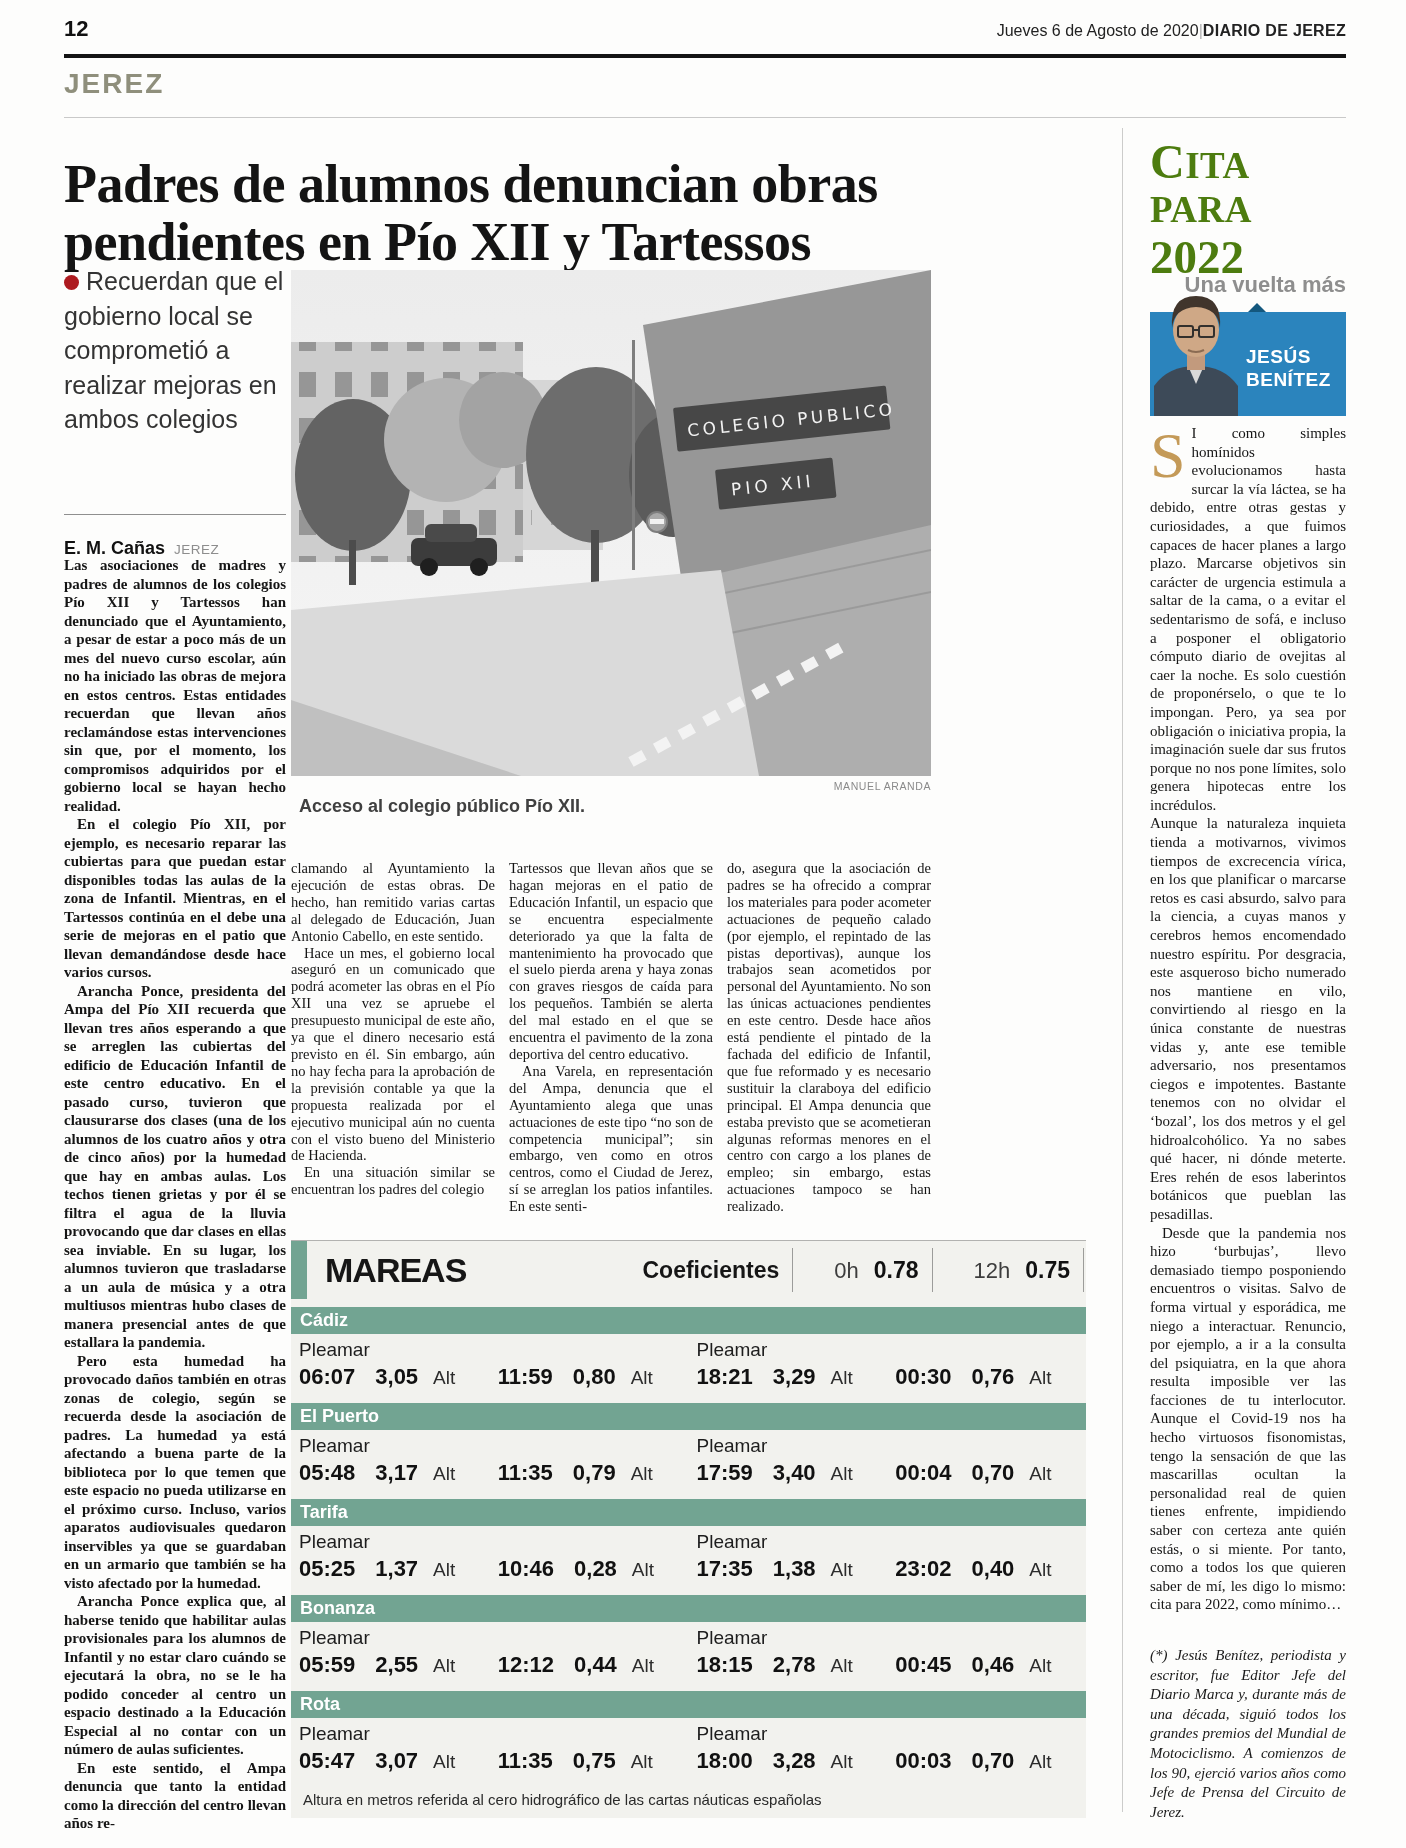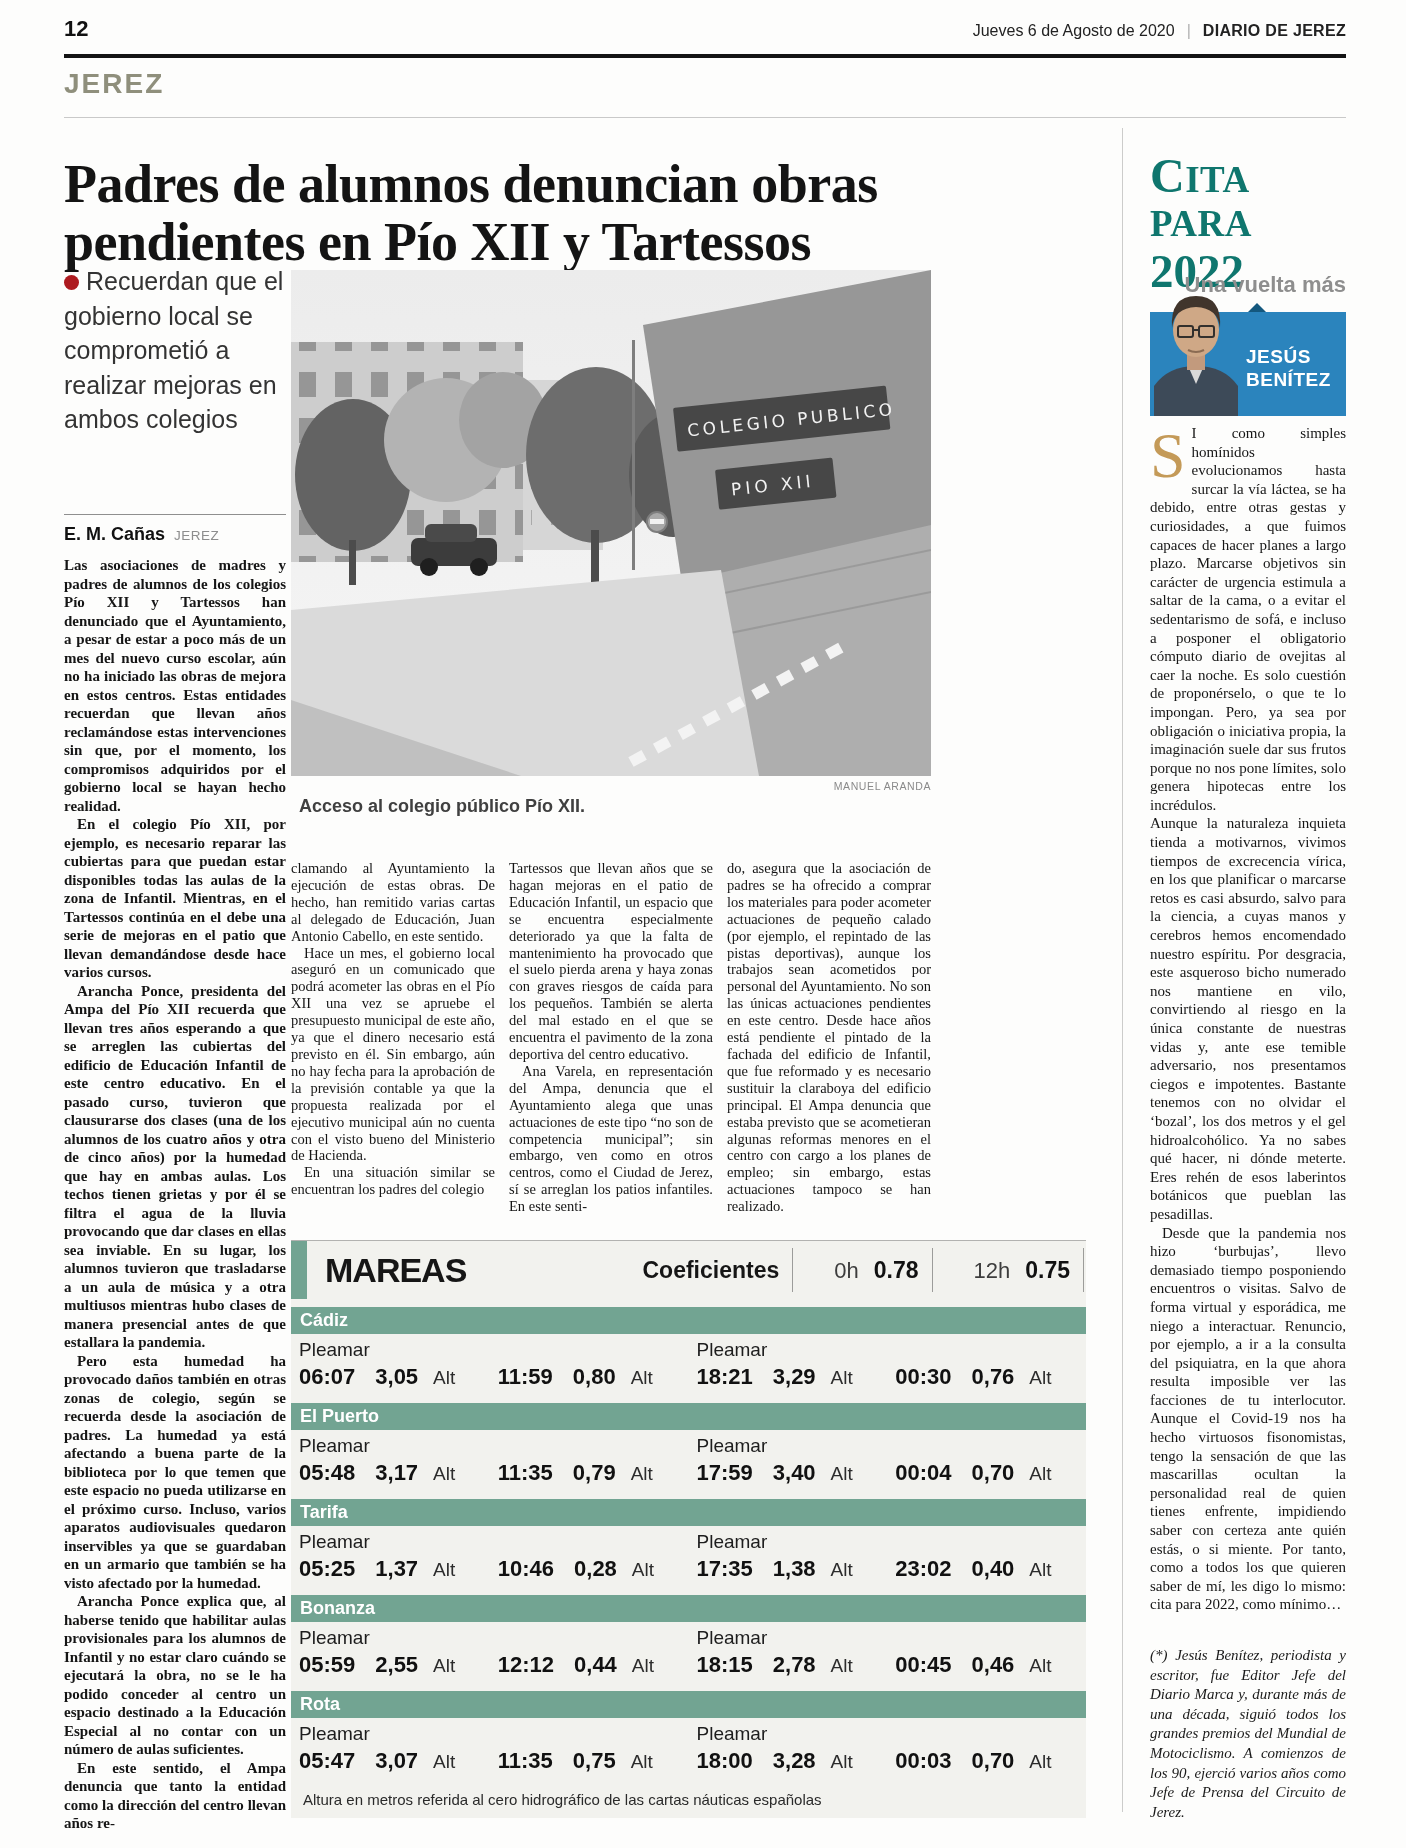--- a/index.html
+++ b/index.html
@@ -5,37 +5,37 @@
   * { box-sizing: border-box; }
   html,body { margin:0; padding:0; background:#e9e9e9; }
   #page {
     position:relative; width:1406px; height:1848px; margin:0 auto;
     background:#fdfdfc; overflow:hidden;
     font-family:"Liberation Serif", serif; color:#151515;
   }
 
   
   .pageno { position:absolute; left:64px; top:16px; font:700 22px "Liberation Sans",sans-serif; color:#111; }
-  .masthead { position:absolute; right:60px; top:22px; display:flex; align-items:baseline; gap:12px;
+  .masthead { position:absolute; right:60px; top:22px; display:flex; align-items:baseline; 
               font:400 16px "Liberation Sans",sans-serif; color:#222; }
   .masthead .sep { color:#b0b0b0; }
   .masthead .brand { font-weight:700; letter-spacing:.3px; }
   .top-rule { position:absolute; left:64px; top:54px; width:1282px; height:4px; background:#141414; }
   .section-label { position:absolute; left:64px; top:68px; font:700 28px "Liberation Sans",sans-serif;
                    color:#8f8f7c; letter-spacing:2px; }
   .sub-rule { position:absolute; left:64px; top:117px; width:1282px; height:1px; background:#c9c9c9; }
   .v-divider { position:absolute; left:1122px; top:128px; width:1px; height:1684px; background:#cccccb; }
 
   
   .headline { position:absolute; left:64px; top:120px; width:1050px;
               font:700 54px/1.07 "Liberation Serif",serif; color:#141414; letter-spacing:-0.5px; }
   .standfirst { position:absolute; left:64px; top:264px; width:224px;
                 font:400 25px/1.38 "Liberation Sans",sans-serif; color:#333; }
   .bullet { display:inline-block; width:15px; height:15px; border-radius:50%; background:#ad1a1f; margin-right:7px; }
-  .byline { position:absolute; left:64px; top:514px; width:222px; border-top:1px solid #8f8f8f; padding-top:9px;
+  .byline { position:absolute; left:64px; top:514px; width:222px; border-top:1px solid #8f8f8f; padding-top:23px;
             font:700 18px "Liberation Sans",sans-serif; color:#111; }
   .byline .loc { font:400 13.5px "Liberation Sans",sans-serif; color:#8d8d8d; letter-spacing:.5px; margin-left:4px; }
 
   .col { text-align:justify; hyphens:auto; -webkit-hyphens:auto; }
   .col p { margin:0; }
   .col p + p { text-indent:13px; }
   .left-col { position:absolute; left:64px; top:556px; width:222px; height:1288px; overflow:hidden;
               font-size:15px; line-height:18.5px;font-weight:bold; }
   .mid-col { position:absolute; top:860px; width:204px; height:364px; overflow:hidden;
              font-size:14.5px; line-height:16.9px; }
@@ -67,21 +67,21 @@
               padding-left:9px; margin-top:8px; }
   .tide-grid { display:grid; grid-template-columns:repeat(4,1fr); }
   .tide-label-cell { font-size:19px; color:#1d1d1d; padding:5px 0 1px 8px; }
   .tide-cell { display:flex; align-items:baseline; padding:2px 0 5px 8px; }
   .tide-cell .t { font-weight:700; font-size:22px; color:#111; }
   .tide-cell .h { font-weight:700; font-size:22px; color:#111; margin-left:20px; }
   .tide-cell .alt { font-size:19px; color:#2c2c2c; margin-left:15px; }
   .tides-note { font-size:15px; color:#2a2a2a; padding:12px 0 4px 12px; }
 
   
-  .op-title { position:absolute; left:1150px; top:148px; width:206px; color:#0f766e;
+  .op-title { position:absolute; left:1150px; top:134px; width:206px; color:#4d7c0f;
               font-family:"Liberation Serif",serif; font-weight:600; }
   .op-title .l1 { font-size:37px; line-height:1.15; letter-spacing:.5px; }
   .op-title .l1::first-letter { font-size:48px; }
   .op-title .l2 { font-size:47px; line-height:1.1; }
   .op-colname { position:absolute; left:1150px; top:272px; width:196px; text-align:right;
                 font:700 22px "Liberation Sans",sans-serif; color:#8e8e8e; }
   .op-authorbox { position:absolute; left:1150px; top:312px; width:196px; height:104px; background:#2b84bd; }
   .op-authorbox .tri { position:absolute; top:-9px; left:98px; width:0; height:0;
                        border-left:9px solid transparent; border-right:9px solid transparent;
                        border-bottom:9px solid #14587e; }

